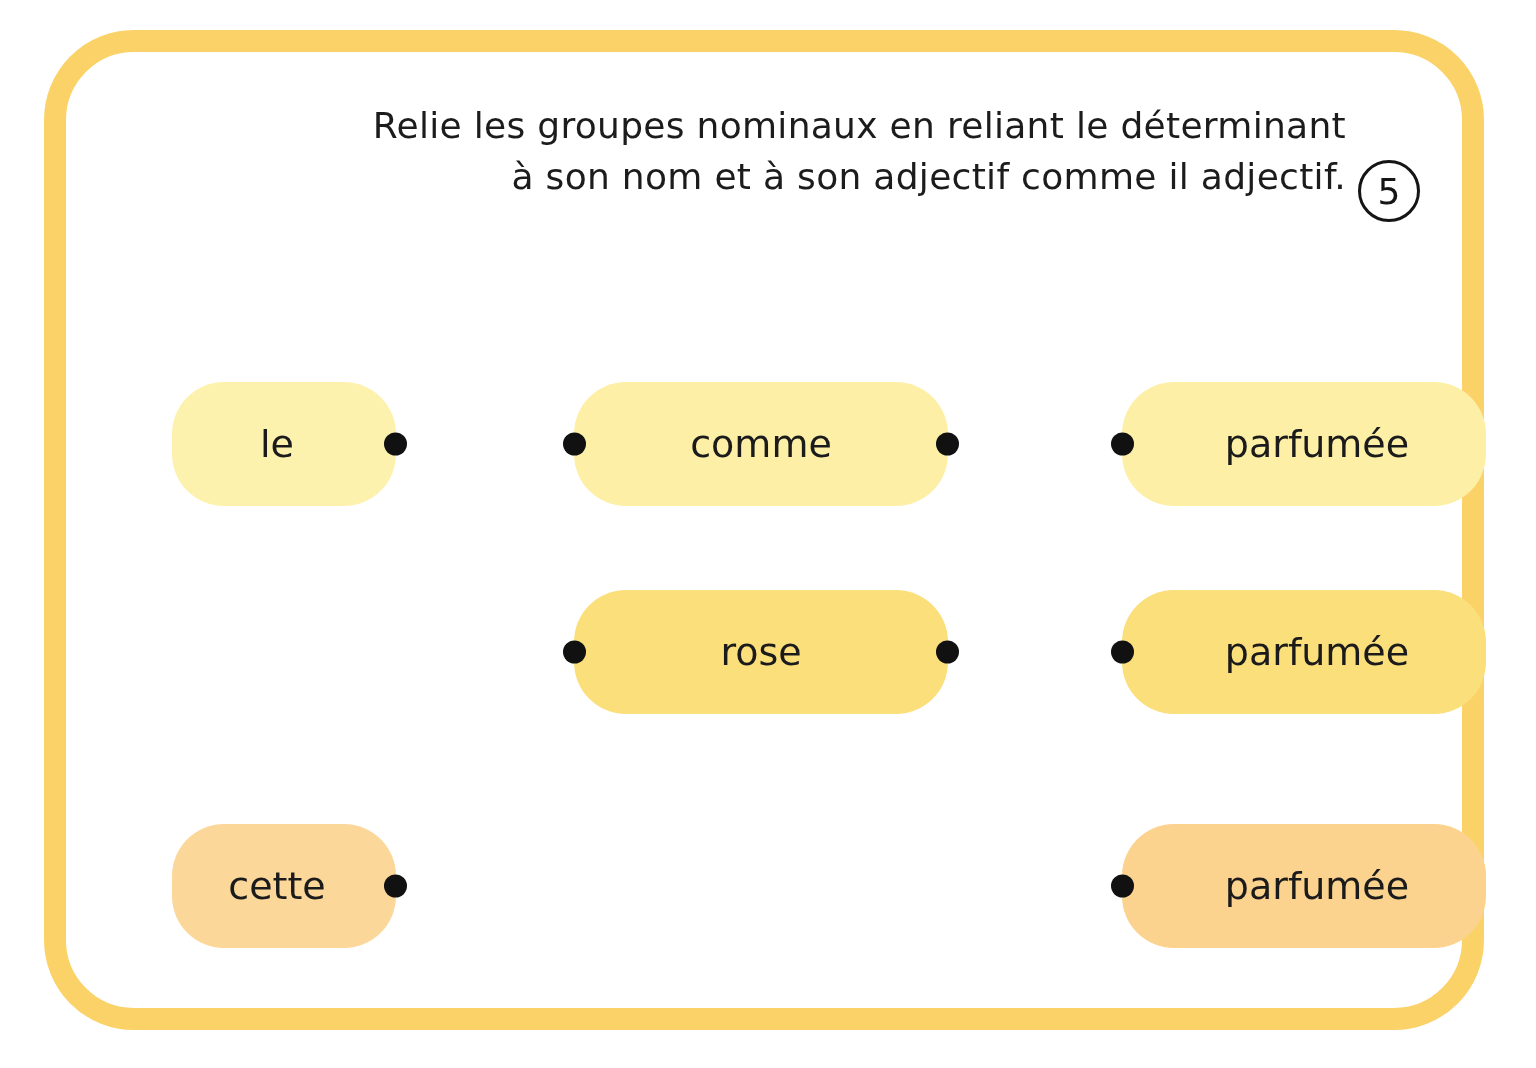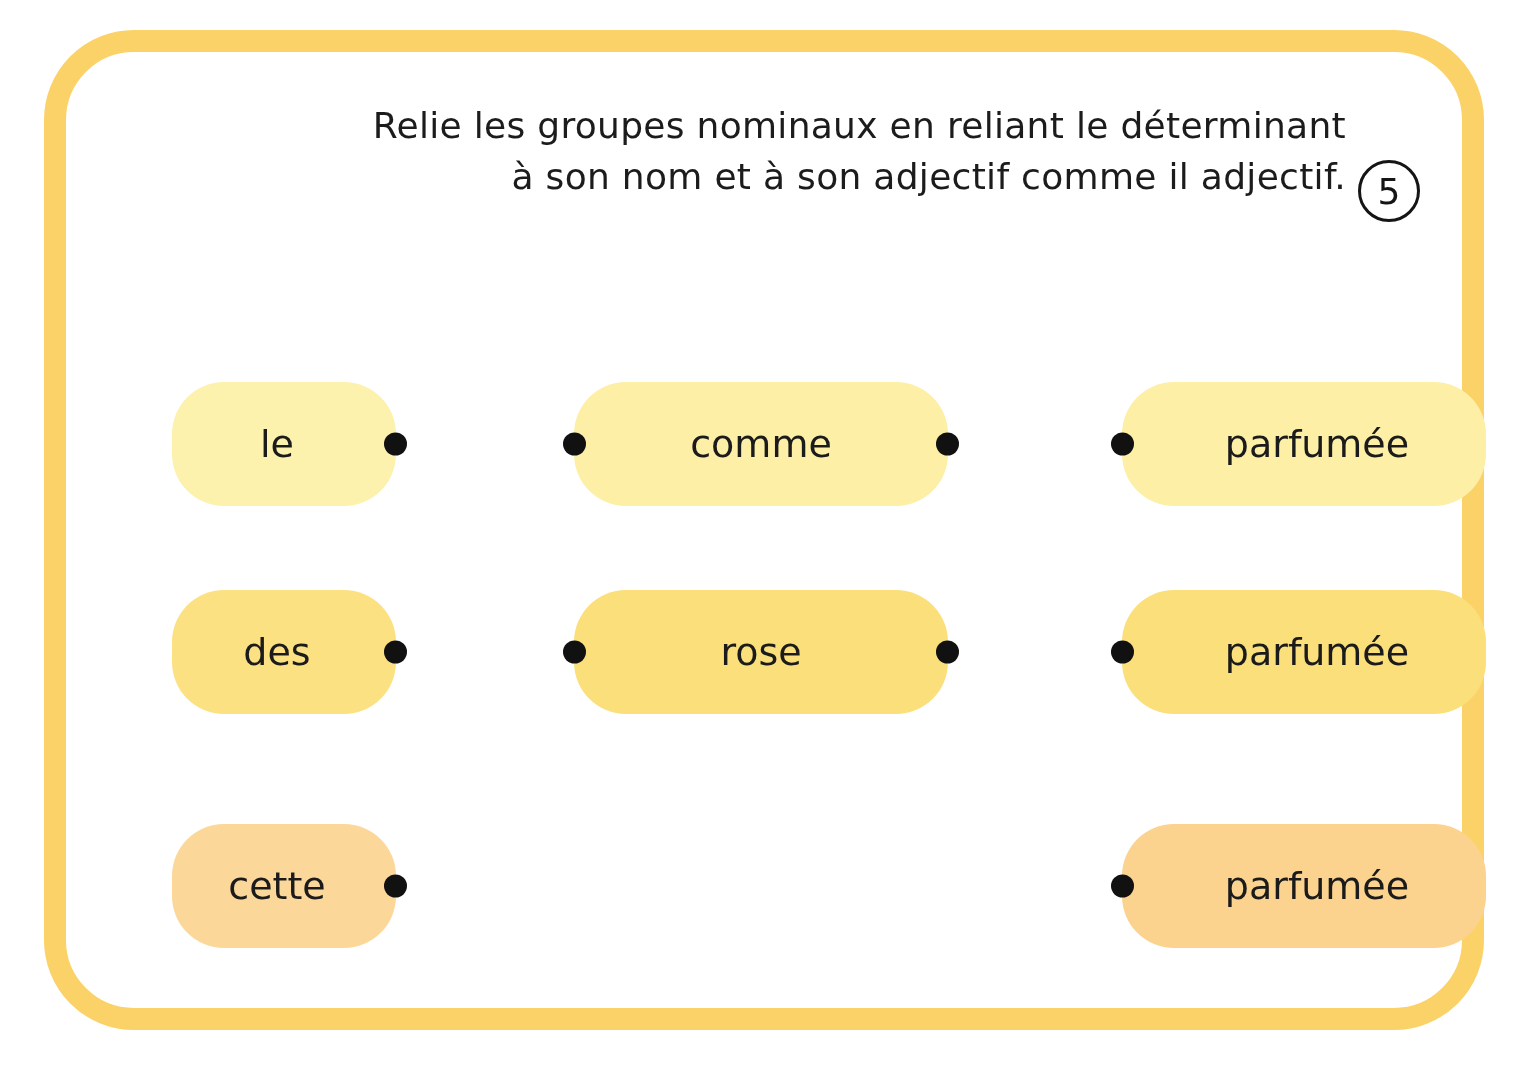--- a/index.html
+++ b/index.html
@@ -171,24 +171,20 @@
           <span>comme</span>
           <span class="dot right"></span>
         </div>
         <div class="pill col-adj tint0">
           <span class="dot left"></span>
           <span>parfumée</span>
         </div>
       </div>
 
       <div class="row r1">
-        <div class="pill col-det tint1">
-          <span>des</span>
-          <span class="dot right"></span>
-        </div>
         <div class="pill col-nom tint1">
           <span class="dot left"></span>
           <span>rose</span>
           <span class="dot right"></span>
         </div>
         <div class="pill col-adj tint1">
           <span class="dot left"></span>
           <span>parfumée</span>
         </div>
       </div>

